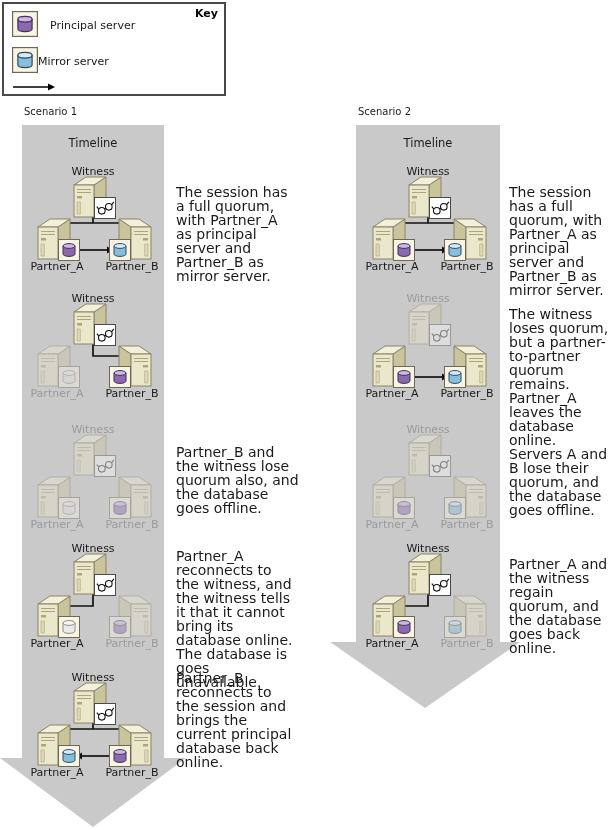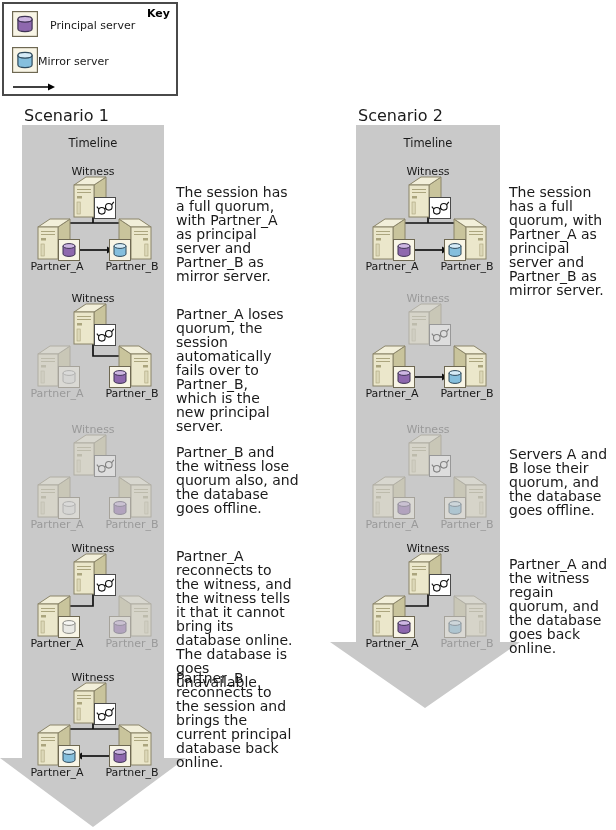--- a/index.html
+++ b/index.html
@@ -1,30 +1,30 @@
 <!DOCTYPE html>
 <html><head>
 <meta charset="utf-8">
 <style>
   html,body{margin:0;padding:0;background:#fff;}
   .canvas{position:relative;width:616px;height:830px;background:#fff;overflow:hidden;
           font-family:"DejaVu Sans",sans-serif;color:#1a1a1a;}
   .abs{position:absolute;}
   .band{position:absolute;}
-  .sc-title{position:absolute;font-size:16px;color:#1a1a1a;}
+  .sc-title{position:absolute;font-size:10px;color:#1a1a1a;}
   .tl-label{position:absolute;font-size:11.5px;color:#1a1a1a;text-align:center;}
   .step{position:absolute;width:142px;height:125px;}
   .wires{position:absolute;left:0;top:0;}
   .icon{position:absolute;}
   .faded{opacity:.38;}
   .wlabel{position:absolute;left:0;top:0;width:142px;text-align:center;font-size:11px;color:#1a1a1a;}
   .plabel{position:absolute;top:95px;text-align:center;font-size:11px;color:#1a1a1a;}
   .dim{color:#9a9a9a;}
   .caption{position:absolute;font-size:14px;line-height:14px;color:#1a1a1a;}
-  .key-box{position:absolute;left:2px;top:2px;width:172px;height:90px;background:#fff;border:2px solid #4a4a4a;}
+  .key-box{position:absolute;left:2px;top:2px;width:172px;height:90px;background:#fff;border:2px solid #4a4a4a;padding-left:48px;}
   .key-title{position:absolute;right:6px;top:3px;font-size:11px;font-weight:bold;color:#000;}
   .key-label{position:absolute;font-size:11px;color:#1a1a1a;}
 </style>
 </head>
 <body>
 
 <svg width="0" height="0" style="position:absolute" aria-hidden="true">
   <defs>
     <g id="tower">
       <path d="M24,10 L36,2 L36,34 L24,42 Z" fill="#C9C49C" stroke="#8A8468" stroke-width="1"></path>
@@ -132,21 +132,20 @@
       </svg>
     <svg class="icon faded" style="left:12px;top:52px" width="46" height="44" viewBox="0 0 46 44">
         <use href="#server-offline"></use>
       </svg>
     <svg class="icon" style="left:87px;top:52px" width="46" height="44" viewBox="0 0 46 44">
         <use href="#server-principal" transform="translate(46,0) scale(-1,1)"></use>
       </svg>
     <div class="plabel dim" style="left:-10px;width:90px">Partner_A</div>
     <div class="plabel" style="left:63px;width:94px">Partner_B</div>
   </div>
-  <div class="caption" style="left:176px;top:307px;width:116px">Partner_A loses quorum, the session automatically fails over to Partner_B, which is the new principal server.</div>
 
   <div class="step" style="left:22px;top:423px">
     <div class="wlabel dim">Witness</div>
     <svg class="icon faded" style="left:48px;top:10px" width="46" height="44" viewBox="0 0 46 44">
         <use href="#server-witness"></use>
       </svg>
     <svg class="icon faded" style="left:12px;top:52px" width="46" height="44" viewBox="0 0 46 44">
         <use href="#server-offline"></use>
       </svg>
     <svg class="icon faded" style="left:87px;top:52px" width="46" height="44" viewBox="0 0 46 44">
@@ -235,20 +234,21 @@
       </svg>
     <svg class="icon" style="left:12px;top:52px" width="46" height="44" viewBox="0 0 46 44">
         <use href="#server-principal"></use>
       </svg>
     <svg class="icon" style="left:87px;top:52px" width="46" height="44" viewBox="0 0 46 44">
         <use href="#server-mirror" transform="translate(46,0) scale(-1,1)"></use>
       </svg>
     <div class="plabel" style="left:-10px;width:90px">Partner_A</div>
     <div class="plabel" style="left:63px;width:94px">Partner_B</div>
   </div>
+  <div class="caption" style="left:509px;top:307px;width:107px">The witness loses quorum, but a partner-to-partner quorum remains. Partner_A leaves the database online.</div>
 
   <div class="step" style="left:357px;top:423px">
     <div class="wlabel dim">Witness</div>
     <svg class="icon faded" style="left:48px;top:10px" width="46" height="44" viewBox="0 0 46 44">
         <use href="#server-witness"></use>
       </svg>
     <svg class="icon faded" style="left:12px;top:52px" width="46" height="44" viewBox="0 0 46 44">
         <use href="#server-principal"></use>
       </svg>
     <svg class="icon faded" style="left:87px;top:52px" width="46" height="44" viewBox="0 0 46 44">

